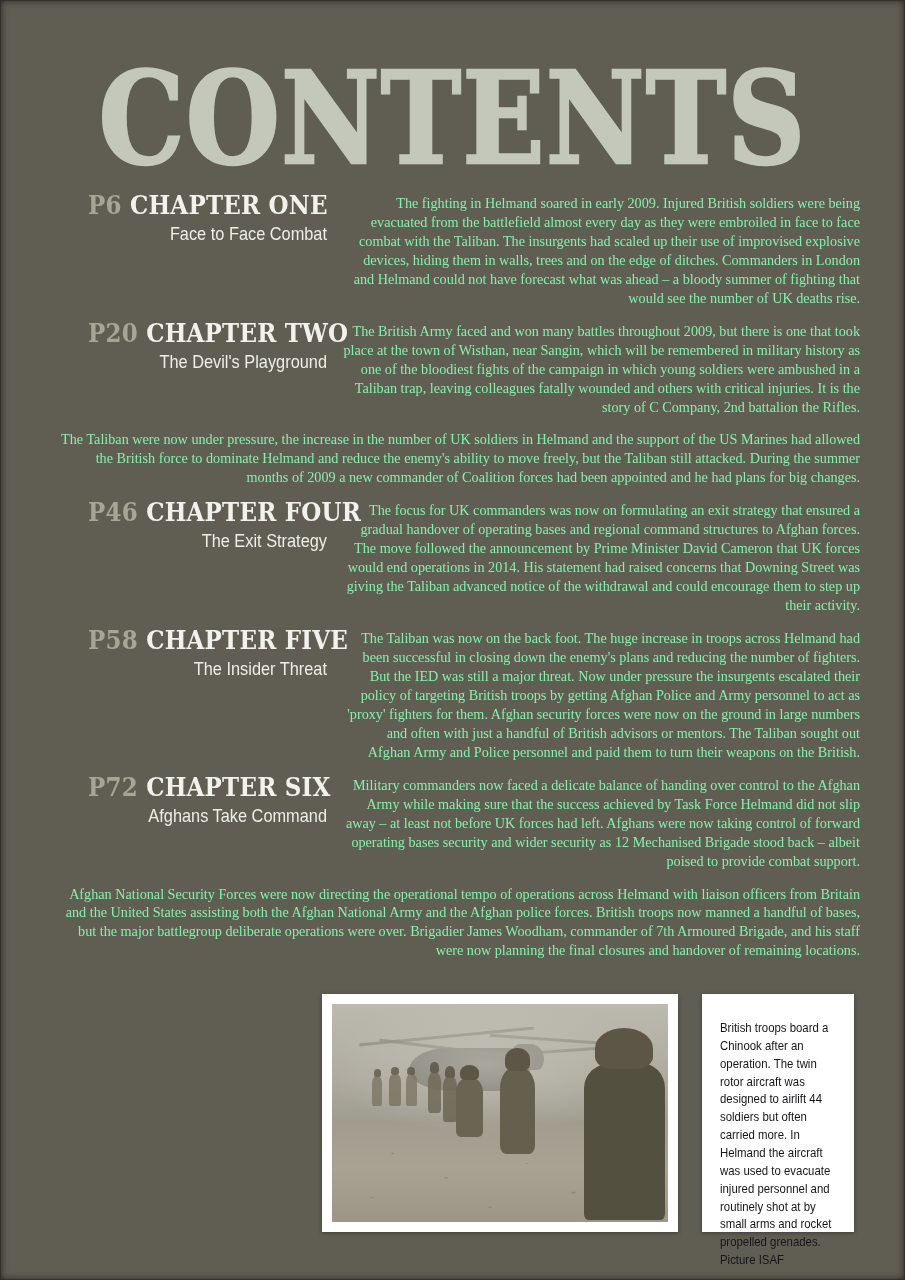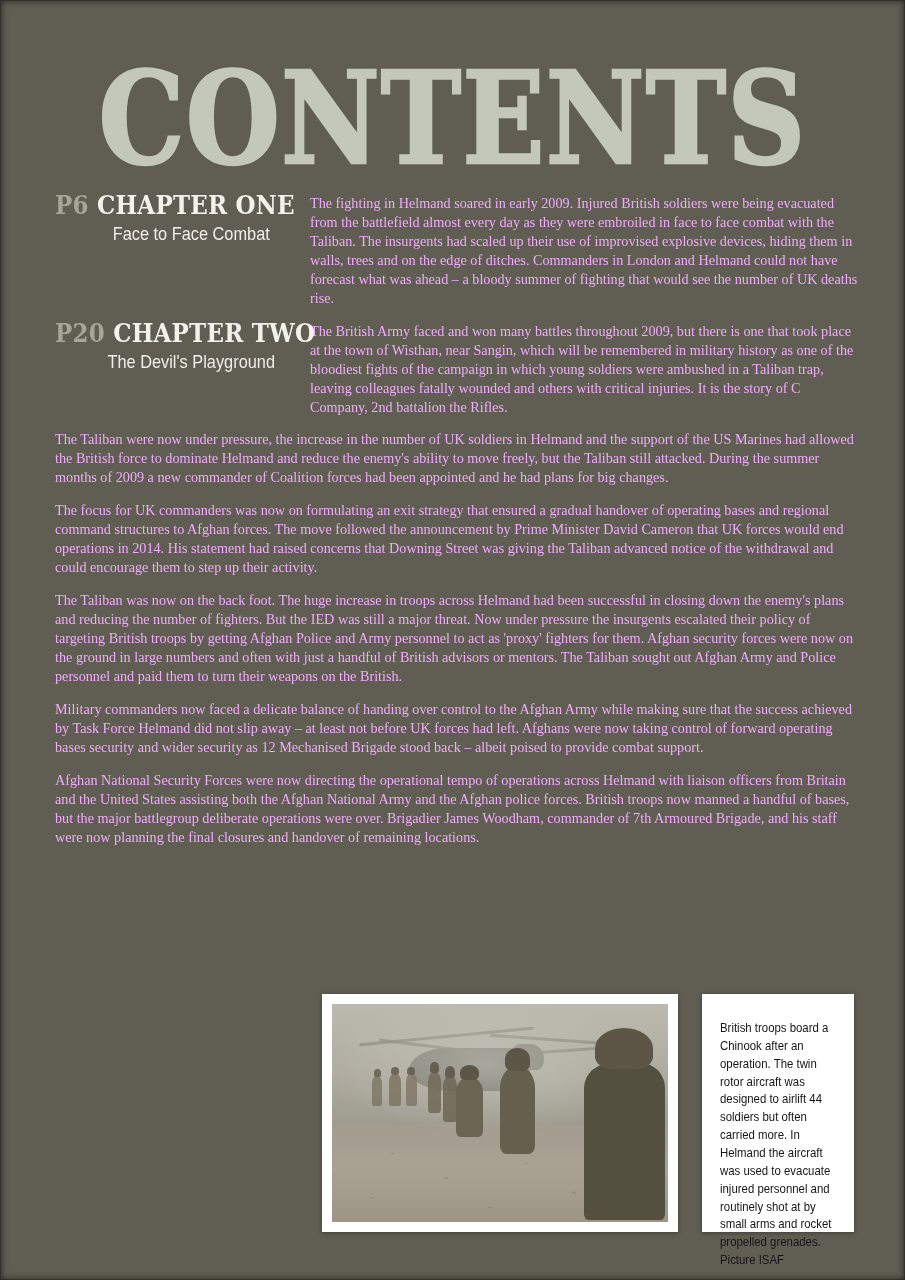--- a/index.html
+++ b/index.html
@@ -65,23 +65,24 @@
     display: flex;
     align-items: flex-start;
     margin-bottom: 12px;
     padding: 0 45px 0 55px;
     box-sizing: border-box;
   }
 
   .ch-left {
     width: 255px;
     flex: 0 0 255px;
-    text-align: center;
+    text-align: right;
     padding-right: 16px;
     box-sizing: border-box;
+    margin-left: 33px;
   }
 
   .ch-headline {
     font-family: "DejaVu Serif", "Liberation Serif", serif;
     font-weight: 700;
     font-size: 23px;
     line-height: 1.0;
     letter-spacing: 0.2px;
     white-space: nowrap;
     transform: scaleY(1.12);
@@ -103,25 +104,25 @@
     line-height: 1.1;
     color: #edeee7;
     margin-top: 9px;
     white-space: nowrap;
     transform: scaleX(0.86);
     transform-origin: right top;
   }
 
   .ch-body {
     flex: 1 1 auto;
-    color: #f0abfc;
+    color: #86efac;
     font-family: "Liberation Serif", serif;
     font-size: 14.2px;
     line-height: 1.335;
-    text-align: left;
+    text-align: right;
     padding-top: 2px;
   }
 
   
   .media-row {
     position: absolute;
     left: 322px;
     top: 994px;
     width: 532px;
     height: 238px;
@@ -288,28 +289,40 @@
         <div class="ch-sub">The Devil's Playground</div>
       </div>
       <div class="ch-body">The British Army faced and won many battles throughout 2009, but there is one that took place at the town of Wisthan, near Sangin, which will be remembered in military history as one of the bloodiest fights of the campaign in which young soldiers were ambushed in a Taliban trap, leaving colleagues fatally wounded and others with critical injuries. It is the story of C Company, 2nd battalion the Rifles.</div>
     </div>
 
     <div class="chapter">
       <div class="ch-body">The Taliban were now under pressure, the increase in the number of UK soldiers in Helmand and the support of the US Marines had allowed the British force to dominate Helmand and reduce the enemy's ability to move freely, but the Taliban still attacked. During the summer months of 2009 a new commander of Coalition forces had been appointed and he had plans for big changes.</div>
     </div>
 
     <div class="chapter">
+      <div class="ch-left">
+        <div class="ch-headline"><span class="ch-page">P46</span> <span class="ch-name">CHAPTER FOUR</span></div>
+        <div class="ch-sub">The Exit Strategy</div>
+      </div>
       <div class="ch-body">The focus for UK commanders was now on formulating an exit strategy that ensured a gradual handover of operating bases and regional command structures to Afghan forces. The move followed the announcement by Prime Minister David Cameron that UK forces would end operations in 2014. His statement had raised concerns that Downing Street was giving the Taliban advanced notice of the withdrawal and could encourage them to step up their activity.</div>
     </div>
 
     <div class="chapter">
+      <div class="ch-left">
+        <div class="ch-headline"><span class="ch-page">P58</span> <span class="ch-name">CHAPTER FIVE</span></div>
+        <div class="ch-sub">The Insider Threat</div>
+      </div>
       <div class="ch-body">The Taliban was now on the back foot. The huge increase in troops across Helmand had been successful in closing down the enemy's plans and reducing the number of fighters. But the IED was still a major threat. Now under pressure the insurgents escalated their policy of targeting British troops by getting Afghan Police and Army personnel to act as 'proxy' fighters for them. Afghan security forces were now on the ground in large numbers and often with just a handful of British advisors or mentors. The Taliban sought out Afghan Army and Police personnel and paid them to turn their weapons on the British.</div>
     </div>
 
     <div class="chapter">
+      <div class="ch-left">
+        <div class="ch-headline"><span class="ch-page">P72</span> <span class="ch-name">CHAPTER SIX</span></div>
+        <div class="ch-sub">Afghans Take Command</div>
+      </div>
       <div class="ch-body">Military commanders now faced a delicate balance of handing over control to the Afghan Army while making sure that the success achieved by Task Force Helmand did not slip away – at least not before UK forces had left. Afghans were now taking control of forward operating bases security and wider security as 12 Mechanised Brigade stood back – albeit poised to provide combat support.</div>
     </div>
 
     <div class="chapter">
       <div class="ch-body">Afghan National Security Forces were now directing the operational tempo of operations across Helmand with liaison officers from Britain and the United States assisting both the Afghan National Army and the Afghan police forces. British troops now manned a handful of bases, but the major battlegroup deliberate operations were over. Brigadier James Woodham, commander of 7th Armoured Brigade, and his staff were now planning the final closures and handover of remaining locations.</div>
     </div>
 
   </div>
 
   <div class="media-row">

